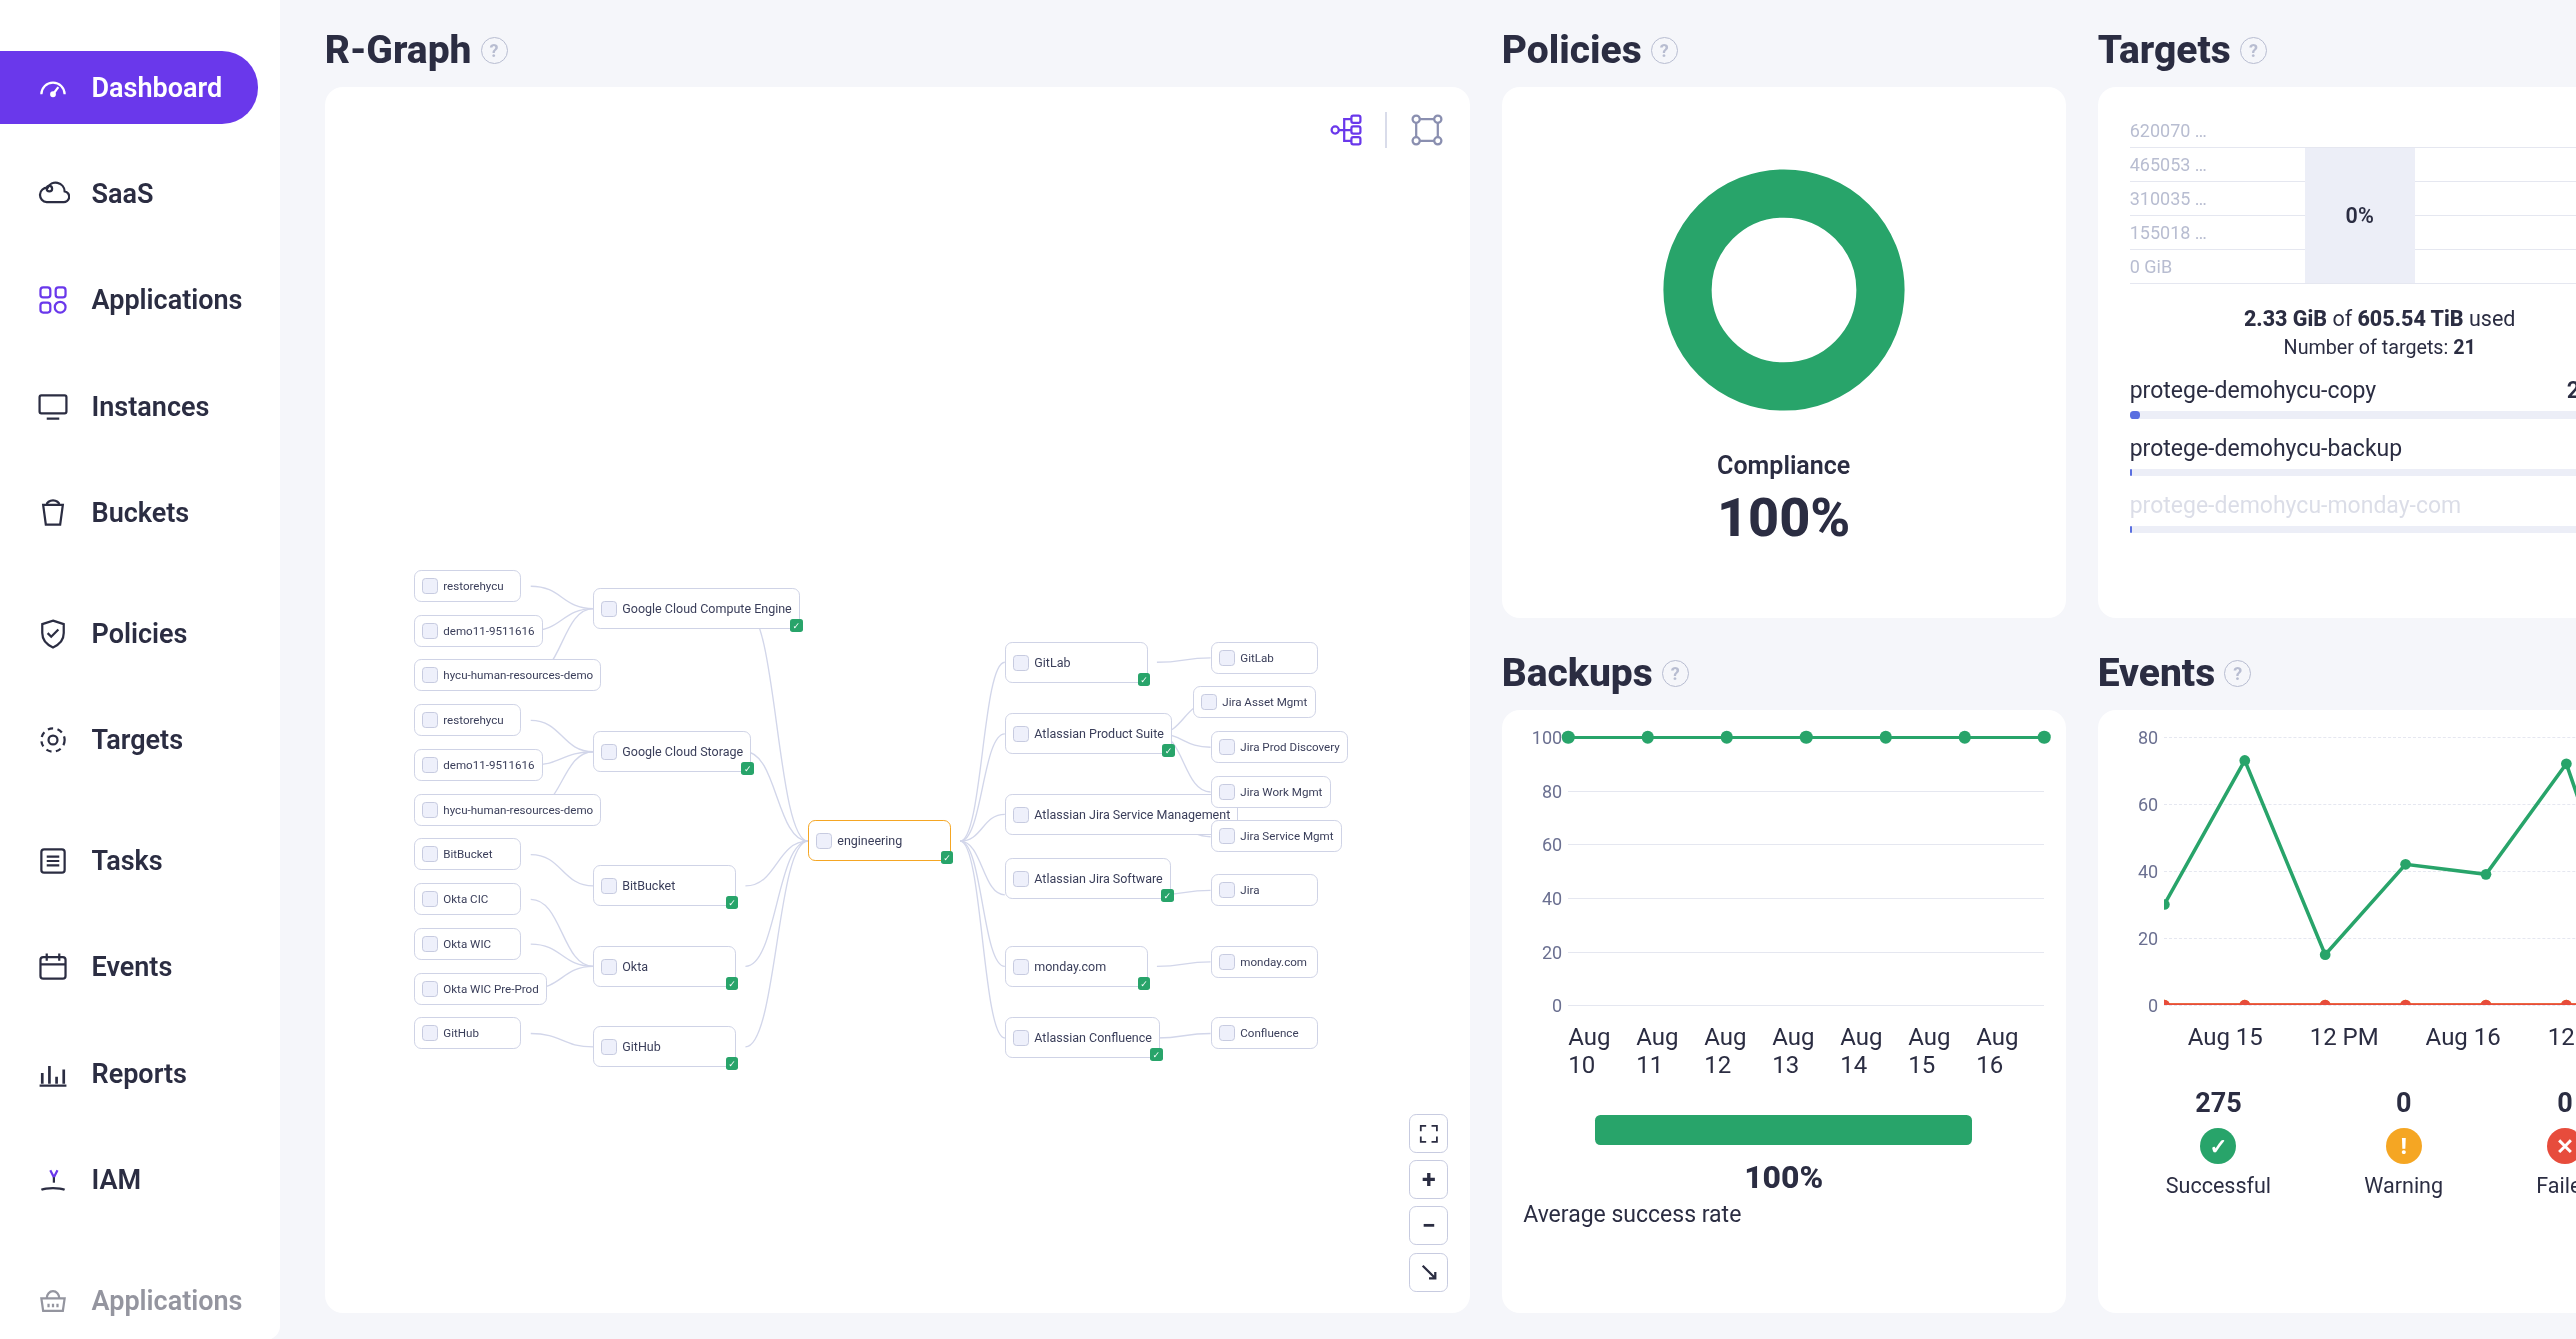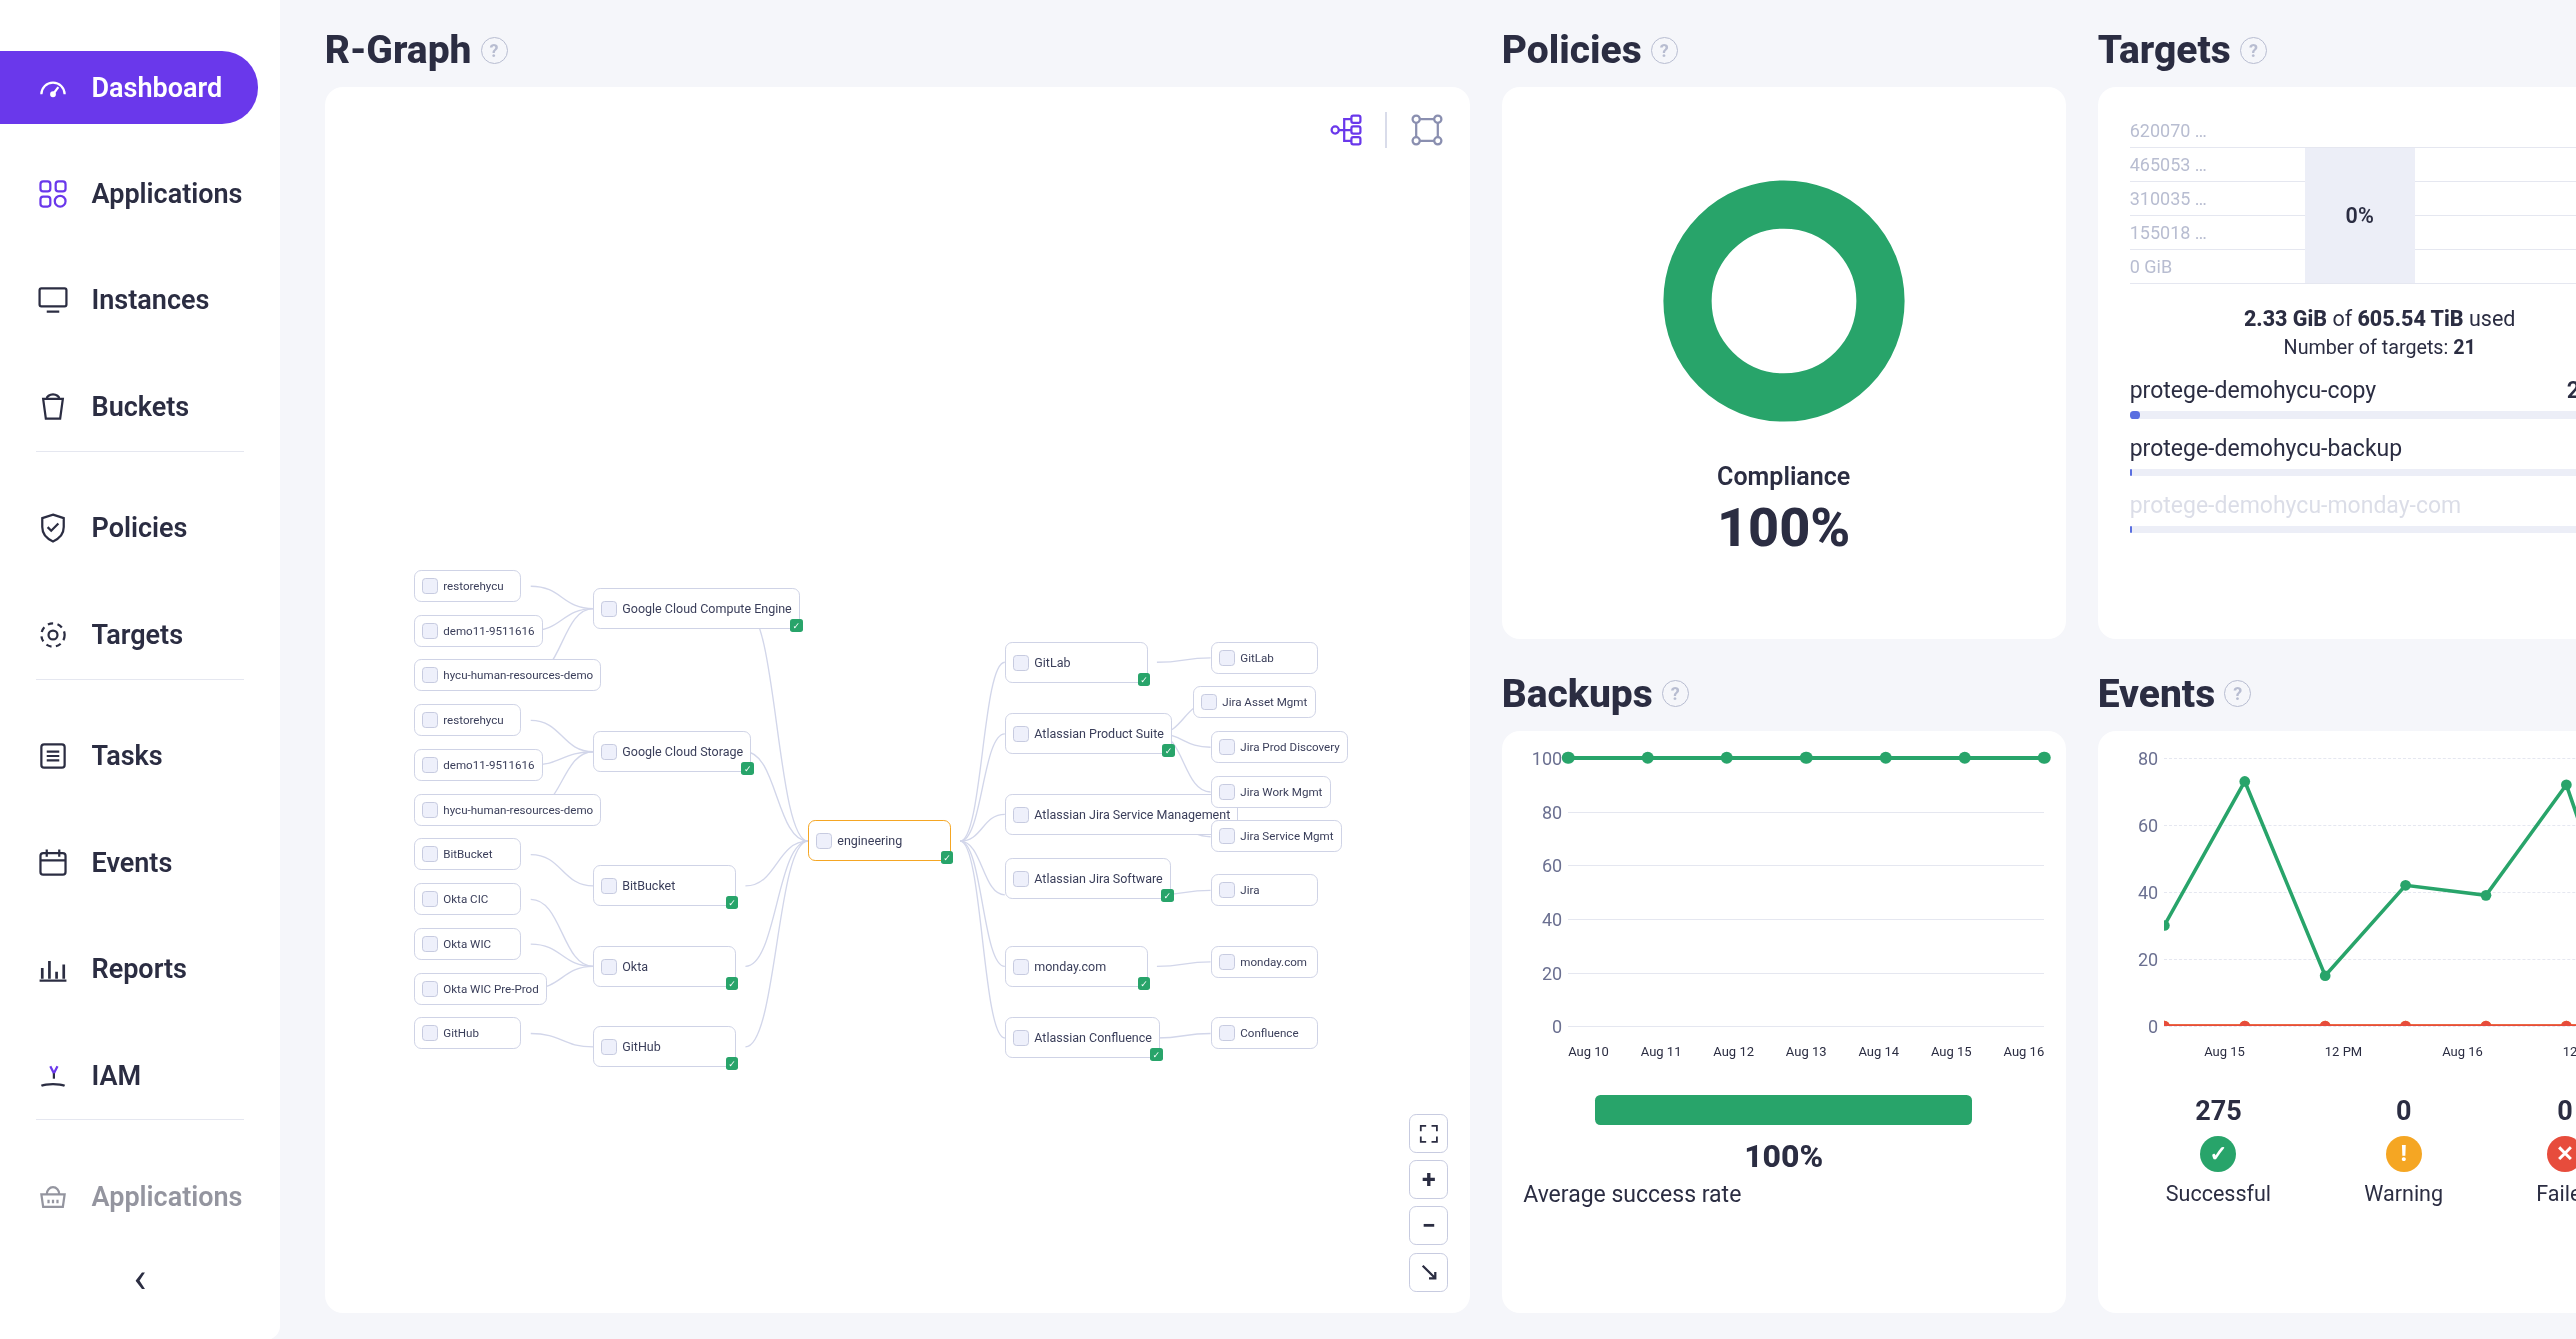--- a/index.html
+++ b/index.html
@@ -138,21 +138,21 @@
 .target-row .pct { font-size: 23px; font-weight: 600; color: #2b2d42; }
 .target-row.muted .name, .target-row.muted .pct { color: #b8bdd1; }
 .target-bar { height: 7.2px; background: #eceef7; border-radius: 3.6px; margin-top: 7.2px; position: relative; }
 .target-bar .fill { position: absolute; left: 0; top: 0; bottom: 0; background: #5a6fe0; border-radius: 3.6px; }
 
 
 .backups-card { height: 572px; padding: 27px 21.5px; }
 .chart-area { height: 268px; position: relative; margin-left: 45px; }
 .chart-grid-line { position: absolute; left: 0; right: 0; border-top: 0.9px solid #e5e7f0; }
 .chart-ylabel { position: absolute; left: -45px; width: 39px; text-align: right; font-size: 18px; color: #6b7091; transform: translateY(-50%); }
-.chart-xlabels { display: flex; justify-content: space-between; font-size: 13px; color: #2b2d42; margin-left: 45px; margin-top: 18px; }
+.chart-xlabels { display: flex; justify-content: space-between; font-size: 24px; color: #2b2d42; margin-left: 45px; margin-top: 18px; }
 .backup-bar { height: 30px; background: #28a46a; border-radius: 5.4px; margin: 36px 72px 12.5px; }
 .backup-pct { text-align: center; font-size: 32px; font-weight: 800; }
 .backup-sub { font-size: 23px; color: #2b2d42; margin-top: 5.4px; }
 .line-dot { position: absolute; width: 12.5px; height: 12.5px; background: #28a46a; border-radius: 50%; transform: translate(-50%,-50%); }
 .line-path { position: absolute; height: 3.6px; background: #28a46a; }
 
 
 .events-card { height: 572px; padding: 27px 21.5px; }
 .events-chart { height: 268px; position: relative; margin-left: 45px; }
 .events-summary { display: flex; justify-content: space-around; margin-top: 36px; }
@@ -176,20 +176,31 @@
         <span class="icon">
           <svg width="34" height="34" viewBox="0 0 38 38">
             <g fill="none" stroke="#fff" stroke-width="2.5">
               <path d="M6 26a13 13 0 0 1 26 0"></path>
               <path d="M19 26l6-8"></path>
               <circle cx="19" cy="26" r="2" fill="currentColor"></circle>
             </g>
           </svg>
         </span>
         <span>Dashboard</span>
+      </div>
+      <div class="sidebar-item">
+        <span class="icon">
+          <svg width="34" height="34" viewBox="0 0 38 38">
+            <g fill="none" stroke="#2b2d42" stroke-width="2.5">
+              <path d="M12 28a8 8 0 0 1 1-16 10 10 0 0 1 19 4 6 6 0 0 1-2 12H12z"></path>
+              <circle cx="15" cy="13" r="3"></circle>
+            </g>
+          </svg>
+        </span>
+        <span>SaaS</span>
       </div>
       <div class="sidebar-item">
         <span class="icon">
           <svg width="34" height="34" viewBox="0 0 38 38">
             <g fill="none" stroke="#6a38eb" stroke-width="2.5">
               <rect x="5" y="5" width="11" height="11" rx="3"></rect>
               <rect x="22" y="5" width="11" height="11" rx="3"></rect>
               <rect x="5" y="22" width="11" height="11" rx="3"></rect>
               <circle cx="27" cy="27" r="6"></circle>
             </g>

